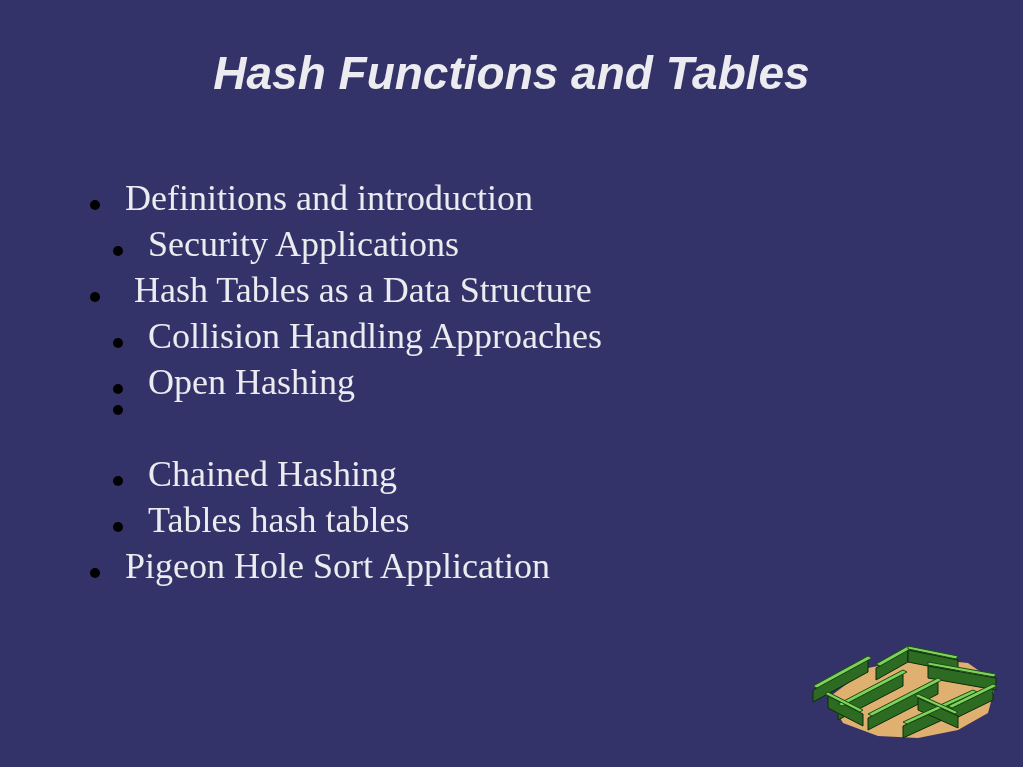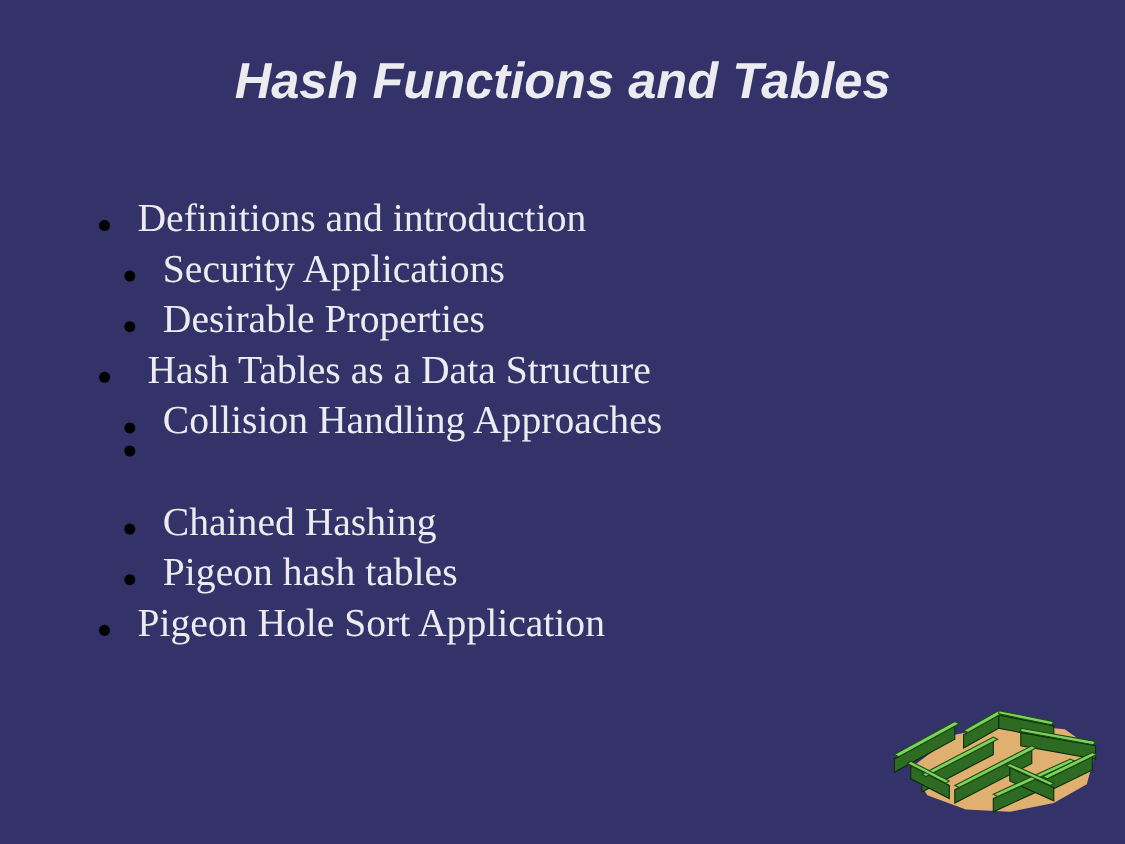--- a/index.html
+++ b/index.html
@@ -60,42 +60,42 @@
 
 <ul class="bullets">
   <li class="l1">
       <span class="dot"></span>
       <span>Definitions and introduction</span>
     </li>
   <li class="l2">
       <span class="dot"></span>
       <span>Security Applications</span>
     </li>
-  <li class="l2">
-      <span class="dot"></span>
-      <span>Desirable Properties</span>
-    </li>
   <li class="l1 gap">
       <span class="dot"></span>
       <span>Hash Tables as a Data Structure</span>
     </li>
   <li class="l2">
       <span class="dot"></span>
       <span>Collision Handling Approaches</span>
     </li>
   <li class="l2">
       <span class="dot"></span>
+      <span>Open Hashing</span>
+    </li>
+  <li class="l2">
+      <span class="dot"></span>
     </li>
   <li class="l2">
       <span class="dot"></span>
       <span>Chained Hashing</span>
     </li>
   <li class="l2">
       <span class="dot"></span>
-      <span>Pigeon hash tables</span>
+      <span>Tables hash tables</span>
     </li>
   <li class="l1">
       <span class="dot"></span>
       <span>Pigeon Hole Sort Application</span>
     </li>
 </ul>
 
 <svg class="maze" viewBox="0 0 196 104">
 
   <path d="M20 60 L60 30 L110 20 L160 25 L188 45 L180 75 L150 92 L110 100 L70 98 L35 85 Z" fill="#e0b070"></path>

